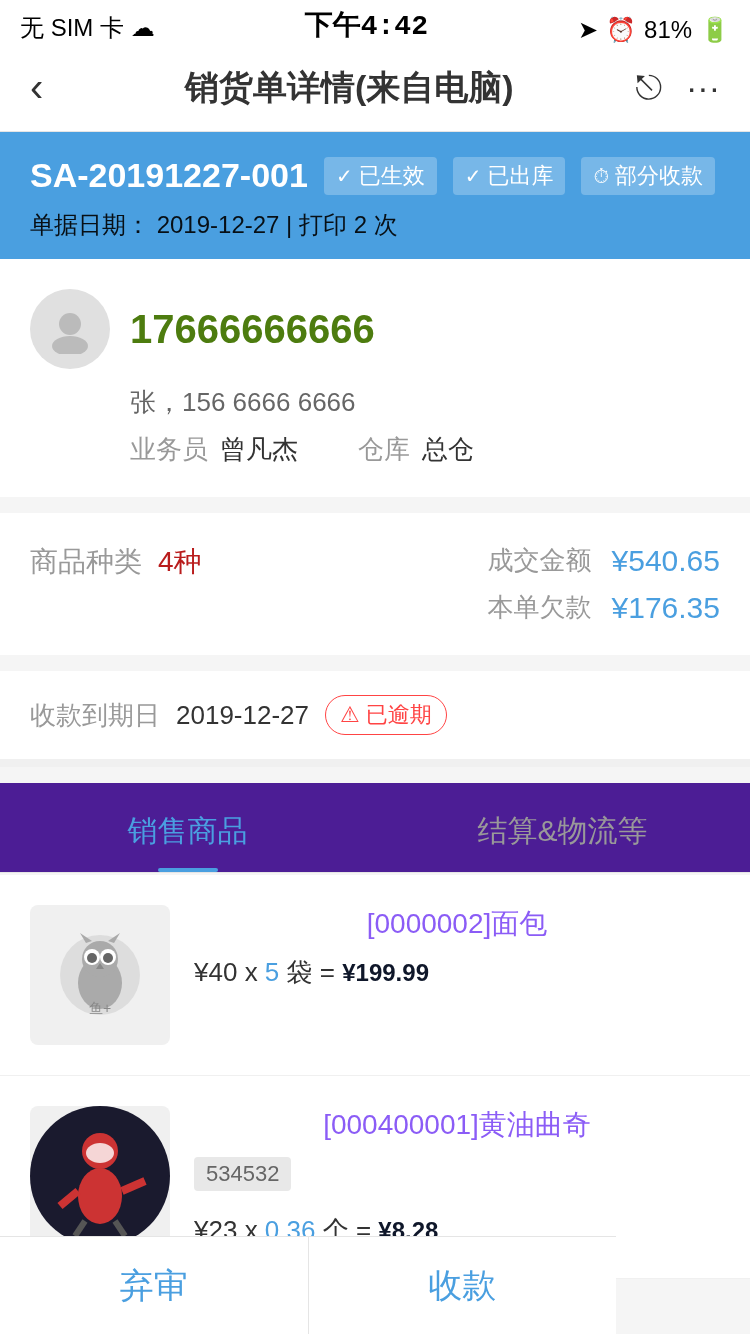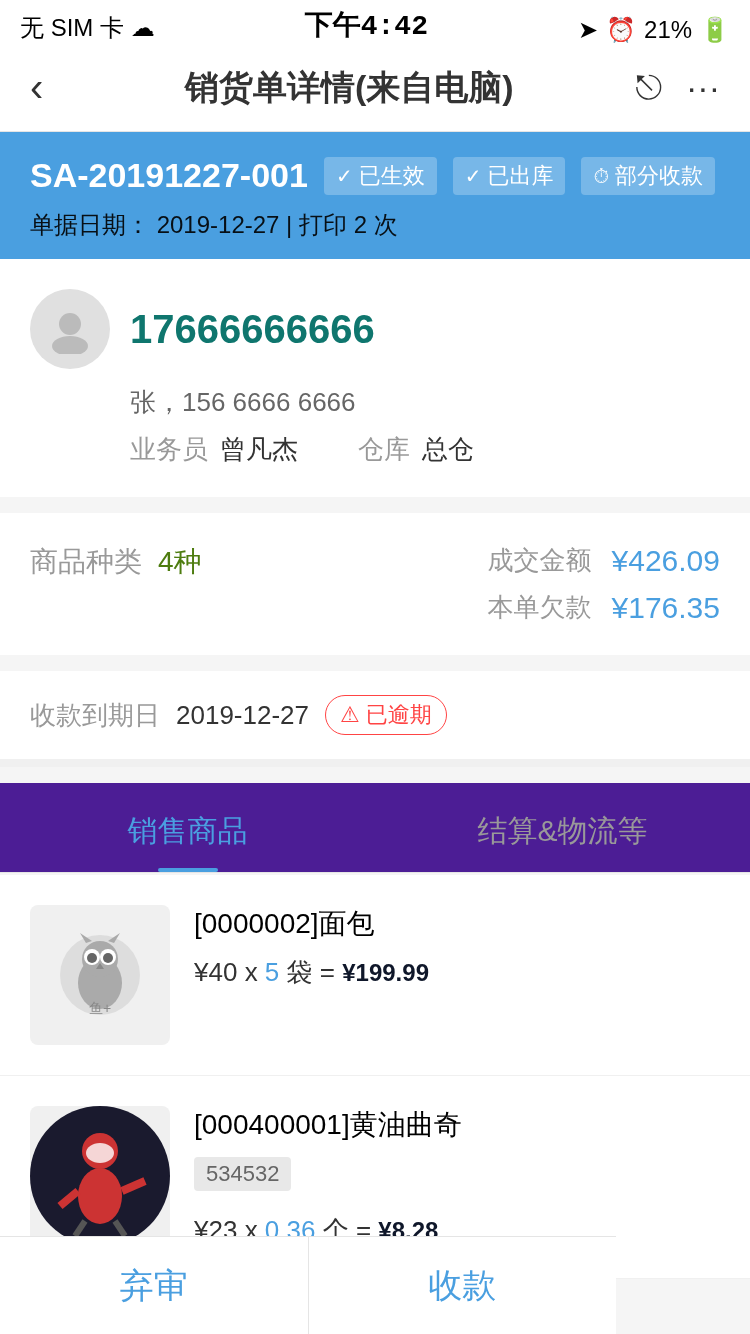--- a/index.html
+++ b/index.html
@@ -121,21 +121,21 @@
       display: flex;
       align-items: center;
       justify-content: center;
       margin-right: 20px;
       flex-shrink: 0;
     }
     .avatar svg { width: 50px; height: 50px; }
     .customer-name {
       font-size: 40px;
       font-weight: 600;
-      color: #0f766e;
+      color: #4d7c0f;
     }
     .customer-info {
       font-size: 26px;
       color: #666;
       margin-bottom: 12px;
       padding-left: 100px;
     }
     .customer-meta {
       display: flex;
       padding-left: 100px;
@@ -152,21 +152,21 @@
       background: #fff;
       padding: 30px;
       margin-bottom: 16px;
     }
     .stats-row {
       display: flex;
       justify-content: space-between;
       align-items: flex-start;
     }
     .stats-left { display: flex; align-items: center; gap: 16px; font-size: 28px; color: #666; }
-    .stats-left-value { color: #4d7c0f; font-size: 28px; }
+    .stats-left-value { color: #b91c1c; font-size: 28px; }
     .stats-right { display: flex; flex-direction: column; gap: 12px; align-items: flex-end; }
     .stat-item { display: flex; gap: 20px; align-items: center; font-size: 26px; }
     .stat-label { color: #999; }
     .stat-value { color: #4A9FE0; font-size: 30px; }
 
     
     .due-section {
       background: #fff;
       padding: 24px 30px;
       margin-bottom: 16px;
@@ -239,22 +239,23 @@
       background: #f0f0f0;
       display: flex;
       align-items: center;
       justify-content: center;
       flex-shrink: 0;
       overflow: hidden;
     }
     .product-info { flex: 1; }
     .product-name {
       font-size: 28px;
-      color: #000000;
+      color: #8b5cf6;
       margin-bottom: 12px;
+      text-align: center;
     }
     .product-sku {
       display: inline-block;
       background: #e8e8e8;
       border-radius: 4px;
       padding: 4px 12px;
       font-size: 22px;
       color: #666;
       margin-bottom: 12px;
     }
@@ -291,21 +292,21 @@
 <body>
 
 <div class="status-bar">
   <div class="status-left">
     <span>无 SIM 卡 ☁</span>
   </div>
   <div class="status-center">下午4:42</div>
   <div class="status-right">
     <span>➤</span>
     <span>⏰</span>
-    <span>21%</span>
+    <span>81%</span>
     <span>🔋</span>
   </div>
 </div>
 
 <div class="nav-bar">
   <span class="nav-back">‹</span>
   <div class="nav-title">销货单详情(来自电脑)</div>
   <div class="nav-actions">
     <span class="nav-action-btn">⎋</span>
     <span class="nav-action-btn">···</span>
@@ -362,21 +363,21 @@
 
 <div class="stats-section">
   <div class="stats-row">
     <div class="stats-left">
       <span class="meta-label">商品种类</span>
       <span class="stats-left-value">4种</span>
     </div>
     <div class="stats-right">
       <div class="stat-item">
         <span class="stat-label">成交金额</span>
-        <span class="stat-value">¥426.09</span>
+        <span class="stat-value">¥540.65</span>
       </div>
       <div class="stat-item">
         <span class="stat-label">本单欠款</span>
         <span class="stat-value">¥176.35</span>
       </div>
     </div>
   </div>
 </div>
 
 <div class="due-section">

